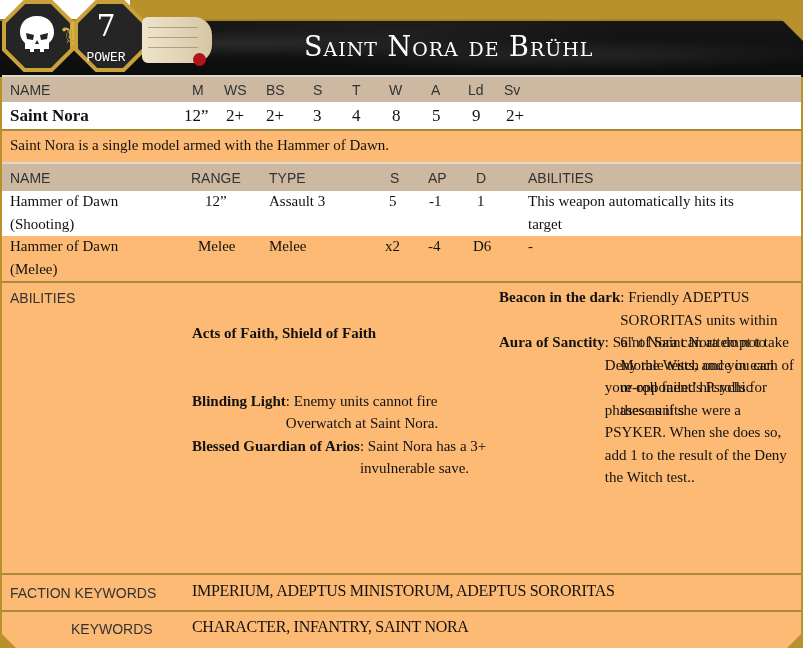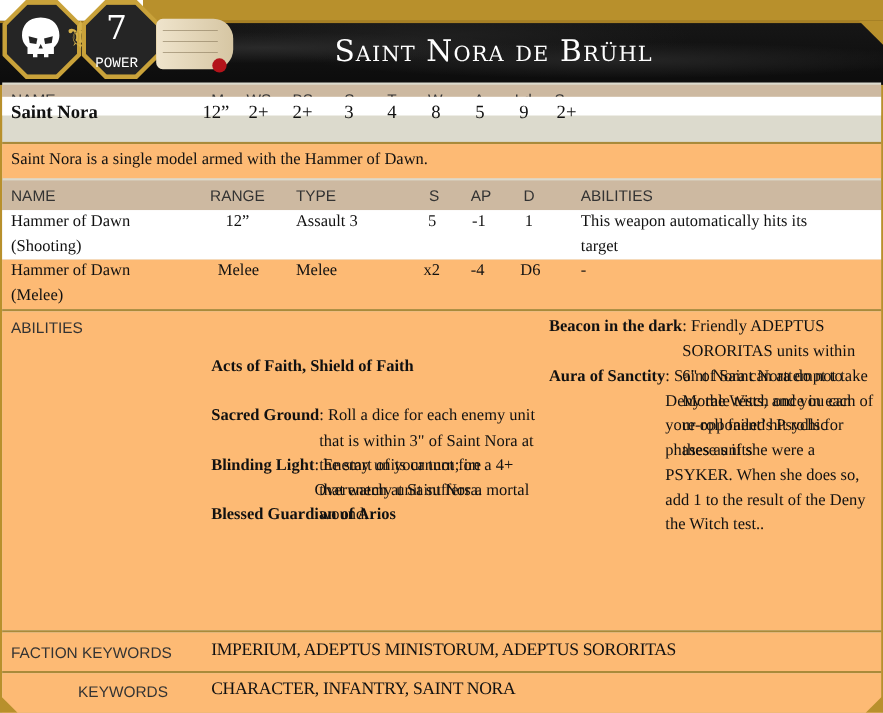--- a/index.html
+++ b/index.html
@@ -78,21 +78,21 @@
     <span style="left:190px; top:5px;">M</span>
     <span style="left:222px; top:5px;">WS</span>
     <span style="left:264px; top:5px;">BS</span>
     <span style="left:311px; top:5px;">S</span>
     <span style="left:350px; top:5px;">T</span>
     <span style="left:387px; top:5px;">W</span>
     <span style="left:429px; top:5px;">A</span>
     <span style="left:466px; top:5px;">Ld</span>
     <span style="left:502px; top:5px;">Sv</span>
   </div>
-  <div class="row white" style="top:88px; height:17px;text-align:center;">
+  <div class="row white" style="top:102px; height:27px;text-align:center;">
     <span style="left:8px; top:4px; font-weight:bold;">Saint Nora</span>
     <span style="left:182px; top:4px;">12”</span>
     <span style="left:224px; top:4px;">2+</span>
     <span style="left:264px; top:4px;">2+</span>
     <span style="left:311px; top:4px;">3</span>
     <span style="left:350px; top:4px;">4</span>
     <span style="left:390px; top:4px;">8</span>
     <span style="left:430px; top:4px;">5</span>
     <span style="left:470px; top:4px;">9</span>
     <span style="left:504px; top:4px;">2+</span>
@@ -132,25 +132,24 @@
     <span style="left:471px; top:2px;">D6</span>
     <span style="left:526px; top:2px;">-</span>
   </div>
   <div class="divider" style="top:281px;"></div>
 
   <div class="row grey" style="top:283px; height:290px;">
     <span class="abil-label" style="left:8px; top:7px;">ABILITIES</span>
     <div class="abil-text" style="left:190px; top:3px; width:300px;margin-top:36px;">
       <p><b>Acts of Faith, Shield of Faith</b></p>
       <div class="gap"></div>
-      <p><b>Sacred Ground</b><span>: Roll a dice for each enemy unit that is within 3" of Saint Nora at the start of your turn; on a 4+ that enemy unit suffers a mortal wound.</span></p>
       <div class="gap"></div>
       <p><b>Blinding Light</b><span>: Enemy units cannot fire Overwatch at Saint Nora.</span></p>
       <div class="gap"></div>
-      <p><b>Blessed Guardian of Arios</b></p>
+      <p><b>Blessed Guardian of Arios</b><span>: Saint Nora has a 3+ invulnerable save.</span></p>
     </div>
     <div class="abil-text" style="left:497px; top:3px; width:295px;">
       <p><b>Beacon in the dark</b><span>: Friendly ADEPTUS SORORITAS units within 6" of Saint Nora do not take Morale tests, and you can re-roll failed hit rolls for these units</span></p>
       <div class="gap"></div>
       <p><b>Aura of Sanctity</b><span>: Saint Nora can attempt to Deny the Witch once in each of your opponent’s Psychic phases as if she were a PSYKER. When she does so, add 1 to the result of the Deny the Witch test..</span></p>
     </div>
   </div>
   <div class="divider" style="top:573px;"></div>
 
   <div class="row grey" style="top:575px; height:35px;">

